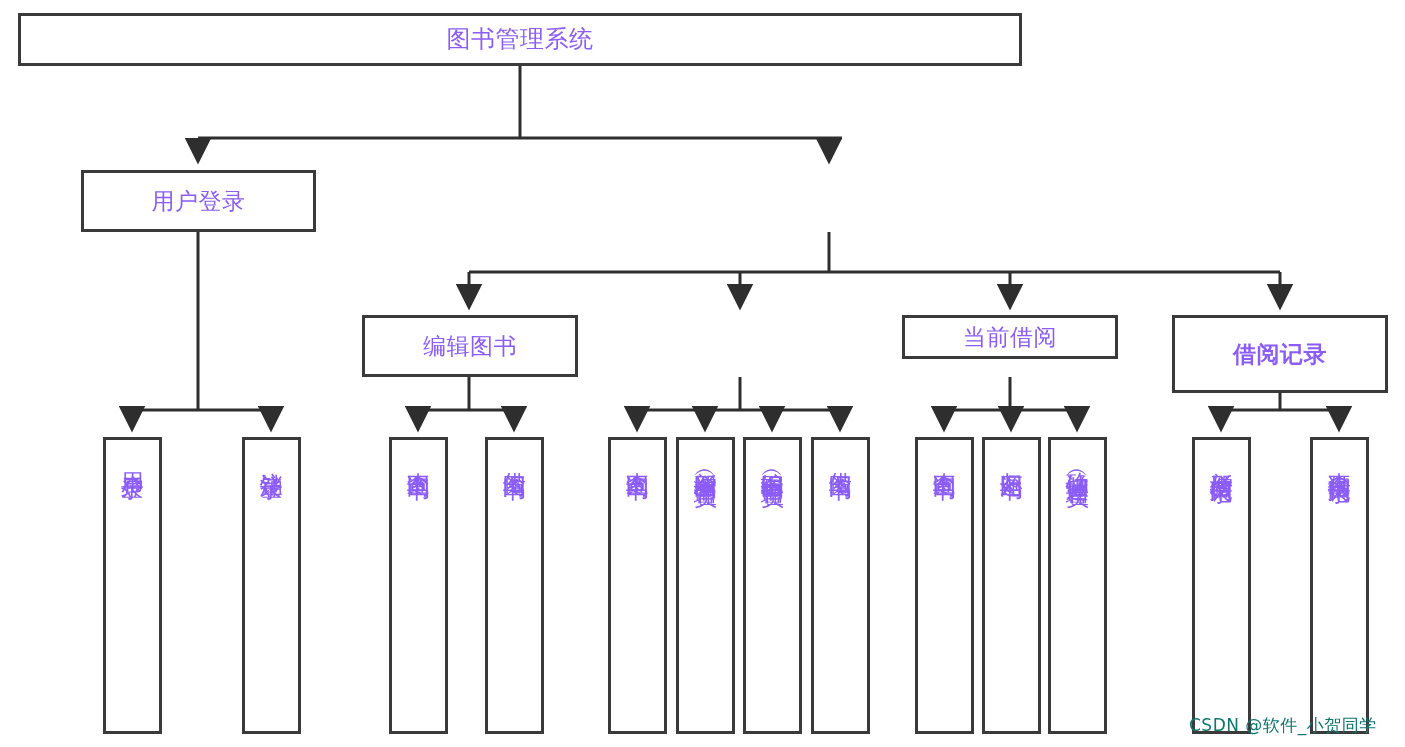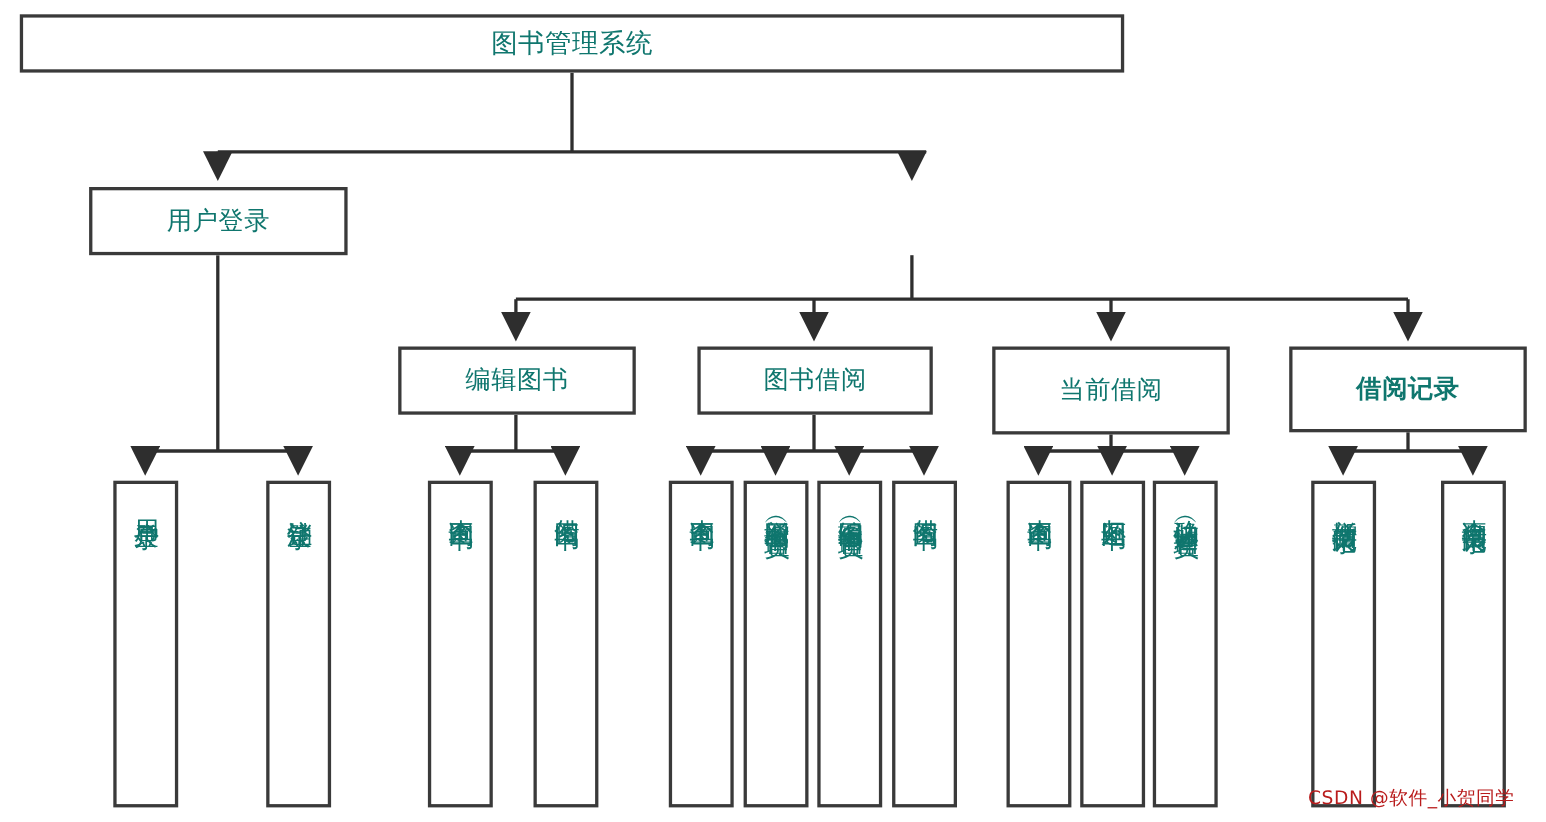--- a/index.html
+++ b/index.html
@@ -30,21 +30,21 @@
     position: absolute;
     box-sizing: border-box;
     background: #ffffff;
     border: 3px solid #3a3a3a;
     display: flex;
     align-items: center;
     justify-content: center;
     z-index: 2;
   }
   .node .label {
-    color: #0f766e;
+    color: #8b5cf6;
     font-size: 23px;
     line-height: 1.15;
     letter-spacing: 0.5px;
     white-space: nowrap;
     text-align: left;
   }
   .node.leaf {
     border-width: 3px;
     align-items: flex-start;
     justify-content: center;
@@ -57,21 +57,21 @@
     line-height: 1.42;
     letter-spacing: 2px;
     white-space: pre-line;
   }
   .node.root .label { font-size: 24px; }
   #watermark {
     position: absolute;
     left: 1189px;
     top: 714px;
     font-size: 17px;
-    color: #b91c1c;
+    color: #0f766e;
     z-index: 3;
     white-space: nowrap;
     letter-spacing: 0.5px;
   }
 </style>
 </head>
 <body>
 
 <div id="canvas">
 
@@ -129,24 +129,21 @@
     <span class="label">图书管理系统</span>
   </div>
 
   <div class="node" style="left:81px; top:170px; width:235px; height:62px;">
     <span class="label">用户登录</span>
   </div>
 
   <div class="node" style="left:362px; top:315px; width:216px; height:62px;">
     <span class="label">编辑图书</span>
   </div>
-  <div class="node" style="left:634px; top:315px; width:214px; height:62px;">
-    <span class="label">图书借阅</span>
-  </div>
-  <div class="node" style="left:902px; top:315px; width:216px; height:80px;">
+  <div class="node" style="left:902px; top:315px; width:216px; height:44px;">
     <span class="label">当前借阅</span>
   </div>
   <div class="node" style="left:1172px; top:315px; width:216px; height:78px;font-weight:bold;">
     <span class="label">借阅记录</span>
   </div>
 
   <div class="node leaf" style="left:103px; top:437px; width:59px; height:297px;">
     <span class="label">用户登录</span>
   </div>
   <div class="node leaf" style="left:242px; top:437px; width:59px; height:297px;">

